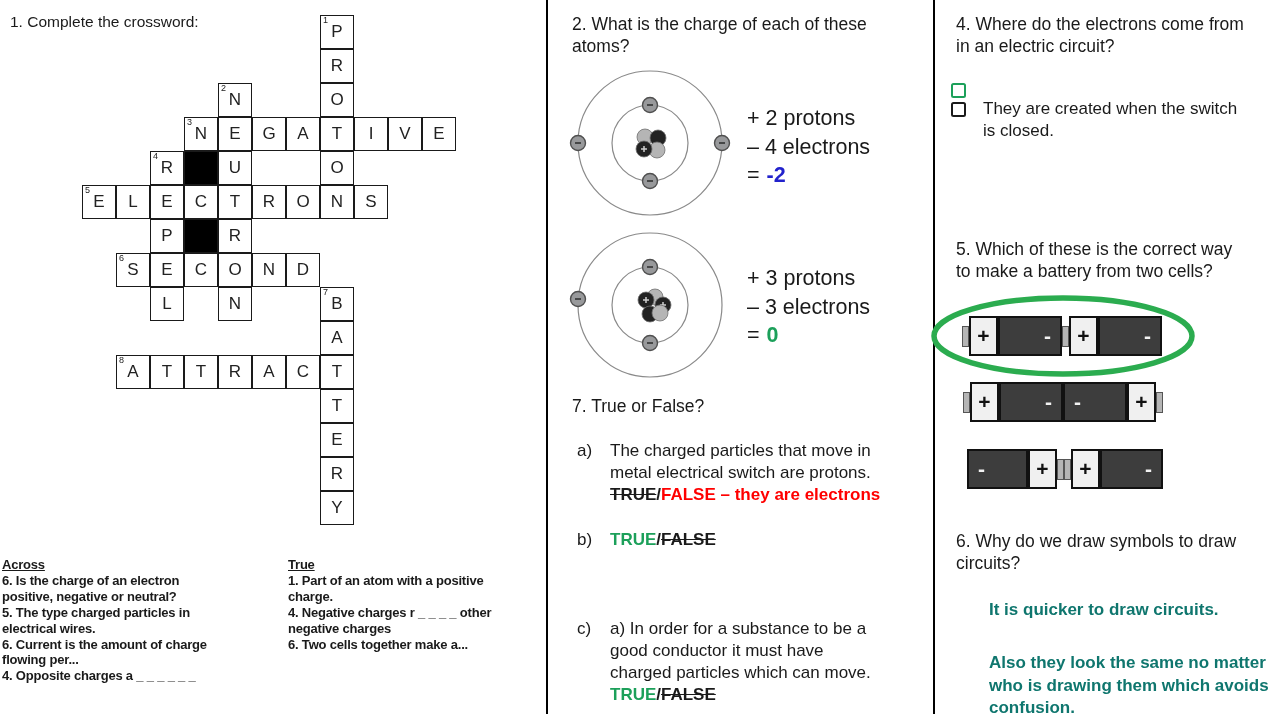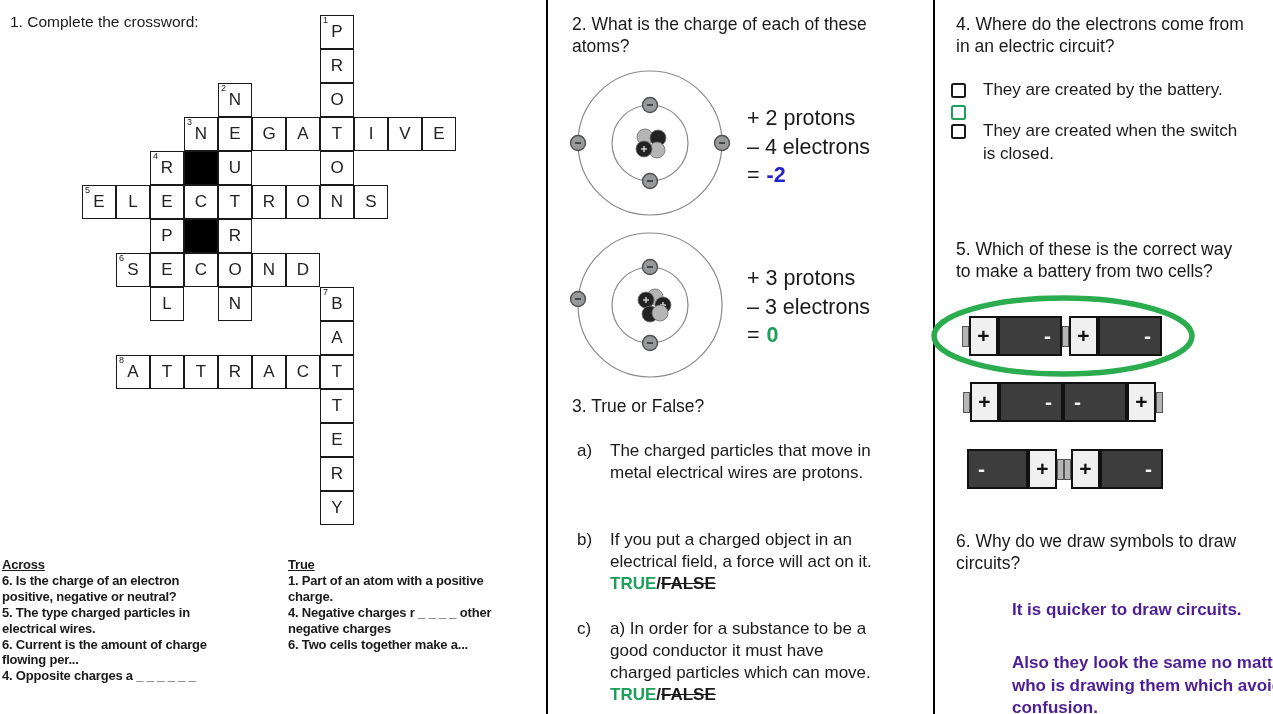--- a/index.html
+++ b/index.html
@@ -48,21 +48,21 @@
   .opt-suffix { color:#1a1a1a; font-weight:bold; }
   .bat { position:absolute; display:flex; align-items:center; }
   .seg-box { box-sizing:border-box; height:40px; border:2px solid #111; display:flex;
              align-items:center; font-weight:bold; font-size:21px; }
   .seg-plus { background:#F0F0F0; color:#111; justify-content:center; }
   .seg-minus { background:#3D3D3D; color:#F2F2F2; }
   .seg-minus.al-r { justify-content:flex-end; padding-right:9px; }
   .seg-minus.al-l { justify-content:flex-start; padding-left:9px; }
   .seg-nub { box-sizing:border-box; width:7px; height:21px; background:#B5B5B5;
              border:1.5px solid #555; }
-  .purple { position:absolute; left:1012px; color:#4c1d95; font-weight:bold; font-size:17px;
+  .purple { position:absolute; left:989px; color:#0f766e; font-weight:bold; font-size:17px;
             line-height:22.5px; white-space:pre-line; }
 </style>
 </head>
 <body>
 
 <div class="page">
 
   <div class="divider" style="left:546px"></div>
   <div class="divider" style="left:933px"></div>
 
@@ -183,57 +183,52 @@
       <line x1="79" y1="120" x2="85" y2="120" stroke="#333" stroke-width="1.6"></line>
       <circle cx="10" cy="76" r="7.5" class="electron"></circle>
       <line x1="7" y1="76" x2="13" y2="76" stroke="#333" stroke-width="1.6"></line>
     </svg>
   <div class="atom-ans" style="top:264px">
     <div>+ 3 protons</div>
     <div>– 3 electrons</div>
     <div><span>=</span><span class="ans-val" style="color:#1CA05A">0</span></div>
   </div>
 
-  <div class="h17" style="left:572px; top:395px">3. True or False?</div>
+  <div class="h17" style="left:572px; top:395px">7. True or False?</div>
 
   <div class="tf-item" style="top:440px">
     <div class="tf-lab">a)</div>
     <div>
       <div class="pre">The charged particles that move in
-metal electrical wires are protons.</div>
+metal electrical switch are protons.</div>
+      <div><span class="tf-true-struck">TRUE</span><span class="tf-slash">/</span><span class="tf-false-red">FALSE – they are electrons</span></div>
     </div>
   </div>
 
   <div class="tf-item" style="top:529px">
     <div class="tf-lab">b)</div>
     <div>
-      <div class="pre">If you put a charged object in an
-electrical field, a force will act on it.</div>
       <div><span class="tf-true-green">TRUE</span><span class="tf-slash">/</span><span class="tf-false-struck">FALSE</span></div>
     </div>
   </div>
 
   <div class="tf-item" style="top:618px">
     <div class="tf-lab">c)</div>
     <div>
       <div class="pre">a) In order for a substance to be a
 good conductor it must have
 charged particles which can move.</div>
       <div><span class="tf-true-green">TRUE</span><span class="tf-slash">/</span><span class="tf-false-struck">FALSE</span></div>
     </div>
   </div>
 
   <div class="h17" style="left:956px; top:13px; width:320px">4. Where do the electrons come from
 in an electric circuit?</div>
 
   <div class="opts">
-    <div class="opt-row">
-      <span class="cb"></span>
-      <span class="pre">They are created by the battery.</span>
-    </div>
     <div class="opt-row opt-green">
       <span class="cb"></span>
     </div>
     <div class="opt-row">
       <span class="cb"></span>
       <span class="pre">They are created when the switch
 is closed.</span>
     </div>
   </div>
 

